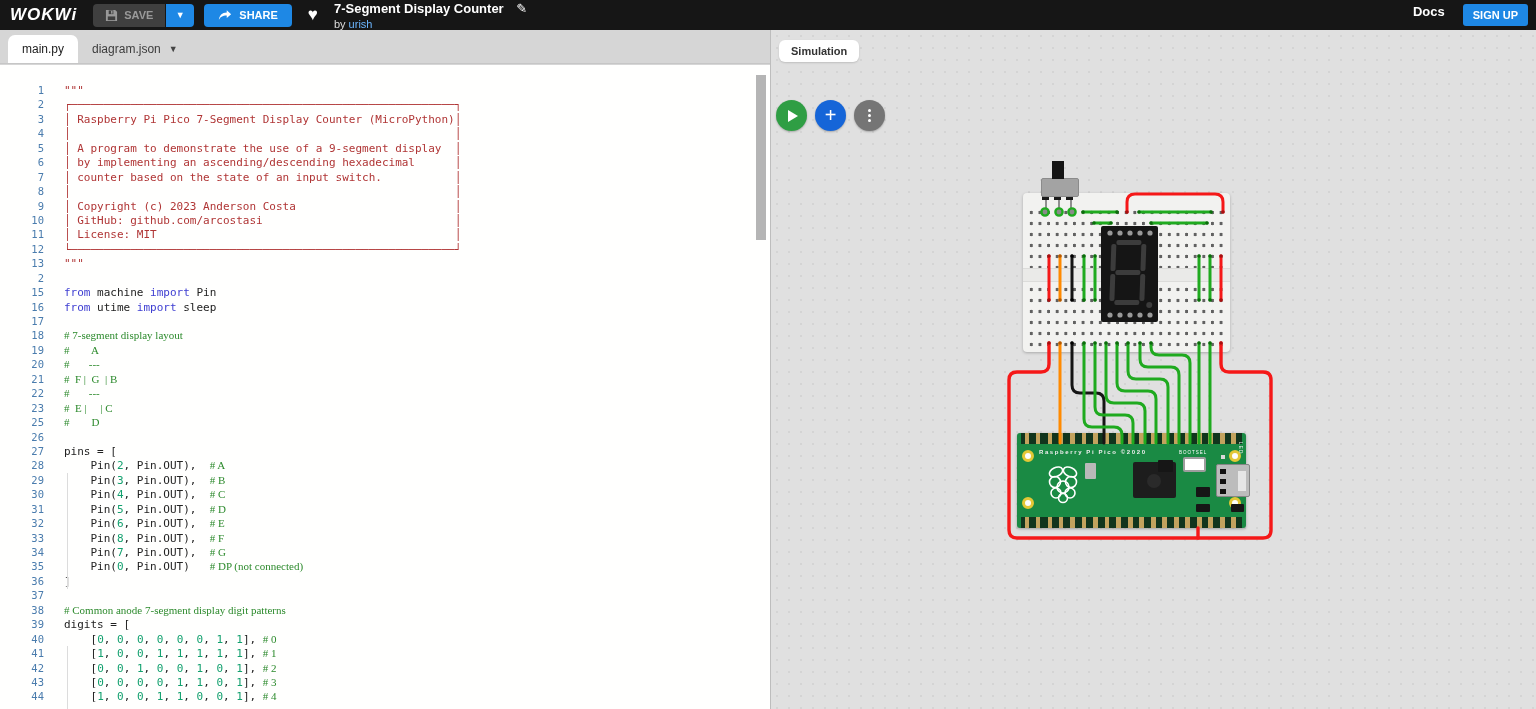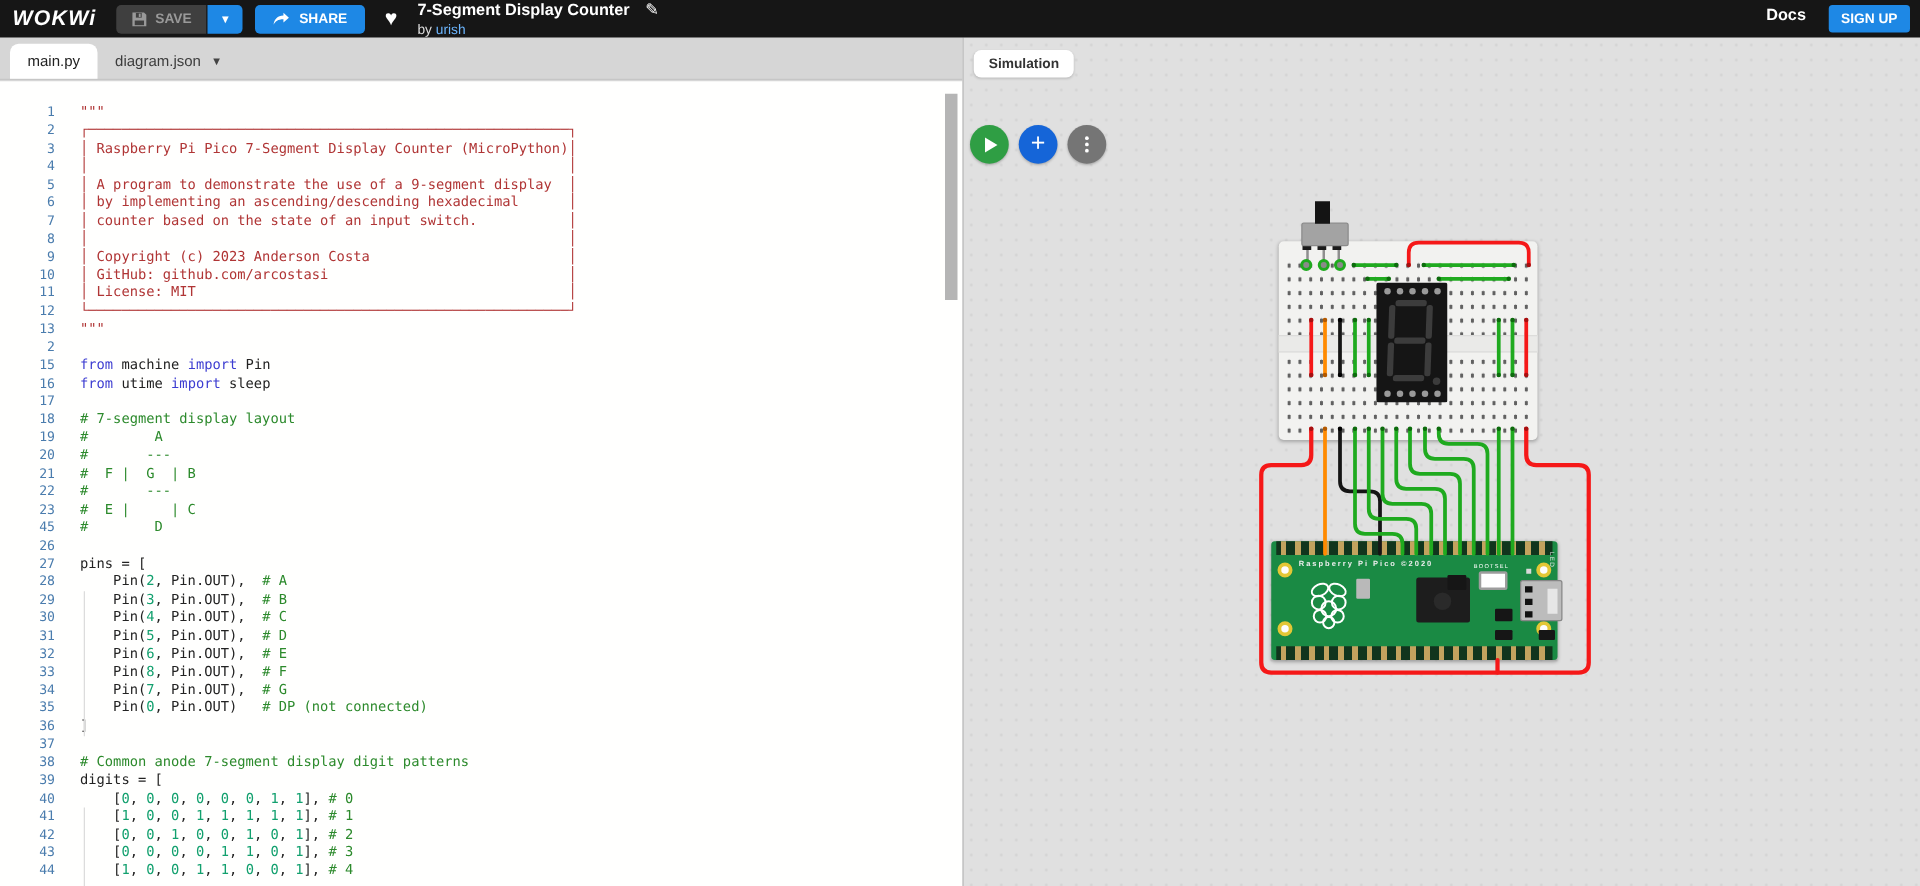--- a/index.html
+++ b/index.html
@@ -33,21 +33,21 @@
   .tabbar { height:34px; display:flex; align-items:flex-end; padding-left:8px; border-bottom:1px solid #c6c6c6; }
   .tab { font-size:12px; color:#3c3c3c; padding:7px 14px; cursor:pointer; display:flex; align-items:center; gap:8px; }
   .tab.active { background:#fff; border-radius:7px 7px 0 0; color:#222; }
   .tab .caret { font-size:9px; color:#444; }
   .editor { position:absolute; left:0; top:35px; width:770px; height:644px; background:#fffffe; overflow:hidden; cursor:text; }
   .code { padding-top:18px; font-family:"DejaVu Sans Mono", monospace; font-size:11px; line-height:14.45px; }
   .cl { white-space:pre; height:14.45px; }
   .ln { display:inline-block; width:44px; text-align:right; color:#4a7cad; font-size:10.5px; padding-right:0; }
   .ct { padding-left:20px; color:#222; }
   .t-str { color:#b03535; }
-  .t-cmt { color:#2c8a2c; }
+  .t-cmt { color:#2c8a2c;font-family:Liberation Serif, serif; }
   .t-kw  { color:#3d3dd1; }
   .t-num { color:#12a06e; }
   .indent-guide { position:absolute; width:1px; background:#dcdcdc; left:67px; }
   .vscroll { position:absolute; left:756px; top:45px; width:10px; height:165px; background:#b5b5b5; cursor:pointer; }
 
   
   .sim-pane { position:absolute; left:770px; top:30px; width:842px; height:679px;
               background:#e0e0e0; border-left:1px solid #bdbdbd;
               background-image:radial-gradient(#d4d4d4 1px, transparent 1.2px); background-size:12px 12px; }
   .sim-tab { position:absolute; left:8px; top:10px; background:#fff; border-radius:6px; padding:5px 12px;
@@ -183,21 +183,21 @@
         <div class="cl"><span class="ln">2</span><span class="ct"></span></div>
         <div class="cl"><span class="ln">15</span><span class="ct"><span class="t-kw">from</span> machine <span class="t-kw">import</span> Pin</span></div>
         <div class="cl"><span class="ln">16</span><span class="ct"><span class="t-kw">from</span> utime <span class="t-kw">import</span> sleep</span></div>
         <div class="cl"><span class="ln">17</span><span class="ct"></span></div>
         <div class="cl"><span class="ln">18</span><span class="ct"><span class="t-cmt"># 7-segment display layout</span></span></div>
         <div class="cl"><span class="ln">19</span><span class="ct"><span class="t-cmt">#        A</span></span></div>
         <div class="cl"><span class="ln">20</span><span class="ct"><span class="t-cmt">#       ---</span></span></div>
         <div class="cl"><span class="ln">21</span><span class="ct"><span class="t-cmt">#  F |  G  | B</span></span></div>
         <div class="cl"><span class="ln">22</span><span class="ct"><span class="t-cmt">#       ---</span></span></div>
         <div class="cl"><span class="ln">23</span><span class="ct"><span class="t-cmt">#  E |     | C</span></span></div>
-        <div class="cl"><span class="ln">45</span><span class="ct"><span class="t-cmt">#        D</span></span></div>
+        <div class="cl"><span class="ln">25</span><span class="ct"><span class="t-cmt">#        D</span></span></div>
         <div class="cl"><span class="ln">26</span><span class="ct"></span></div>
         <div class="cl"><span class="ln">27</span><span class="ct">pins = [</span></div>
         <div class="cl"><span class="ln">28</span><span class="ct">    Pin(<span class="t-num">2</span>, Pin.OUT),  <span class="t-cmt"># A</span></span></div>
         <div class="cl"><span class="ln">29</span><span class="ct">    Pin(<span class="t-num">3</span>, Pin.OUT),  <span class="t-cmt"># B</span></span></div>
         <div class="cl"><span class="ln">30</span><span class="ct">    Pin(<span class="t-num">4</span>, Pin.OUT),  <span class="t-cmt"># C</span></span></div>
         <div class="cl"><span class="ln">31</span><span class="ct">    Pin(<span class="t-num">5</span>, Pin.OUT),  <span class="t-cmt"># D</span></span></div>
         <div class="cl"><span class="ln">32</span><span class="ct">    Pin(<span class="t-num">6</span>, Pin.OUT),  <span class="t-cmt"># E</span></span></div>
         <div class="cl"><span class="ln">33</span><span class="ct">    Pin(<span class="t-num">8</span>, Pin.OUT),  <span class="t-cmt"># F</span></span></div>
         <div class="cl"><span class="ln">34</span><span class="ct">    Pin(<span class="t-num">7</span>, Pin.OUT),  <span class="t-cmt"># G</span></span></div>
         <div class="cl"><span class="ln">35</span><span class="ct">    Pin(<span class="t-num">0</span>, Pin.OUT)   <span class="t-cmt"># DP (not connected)</span></span></div>

